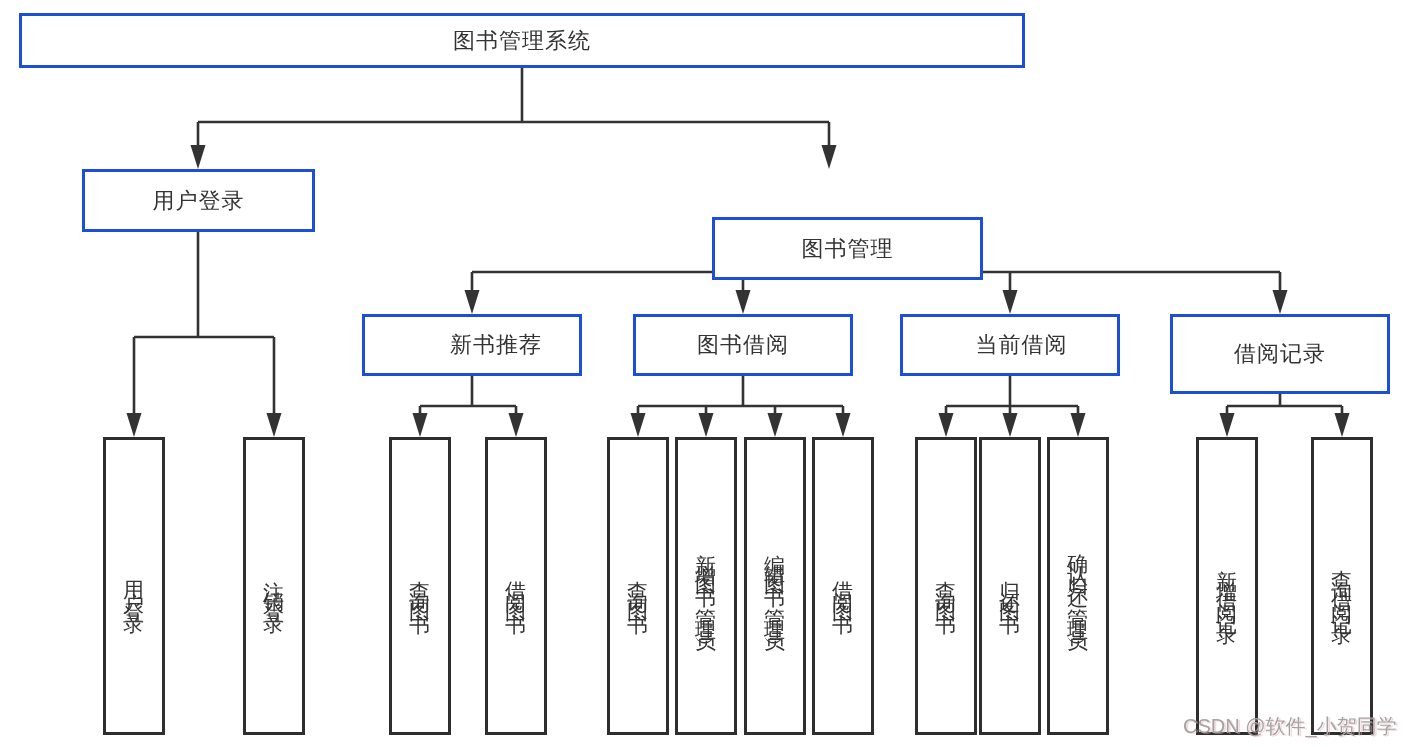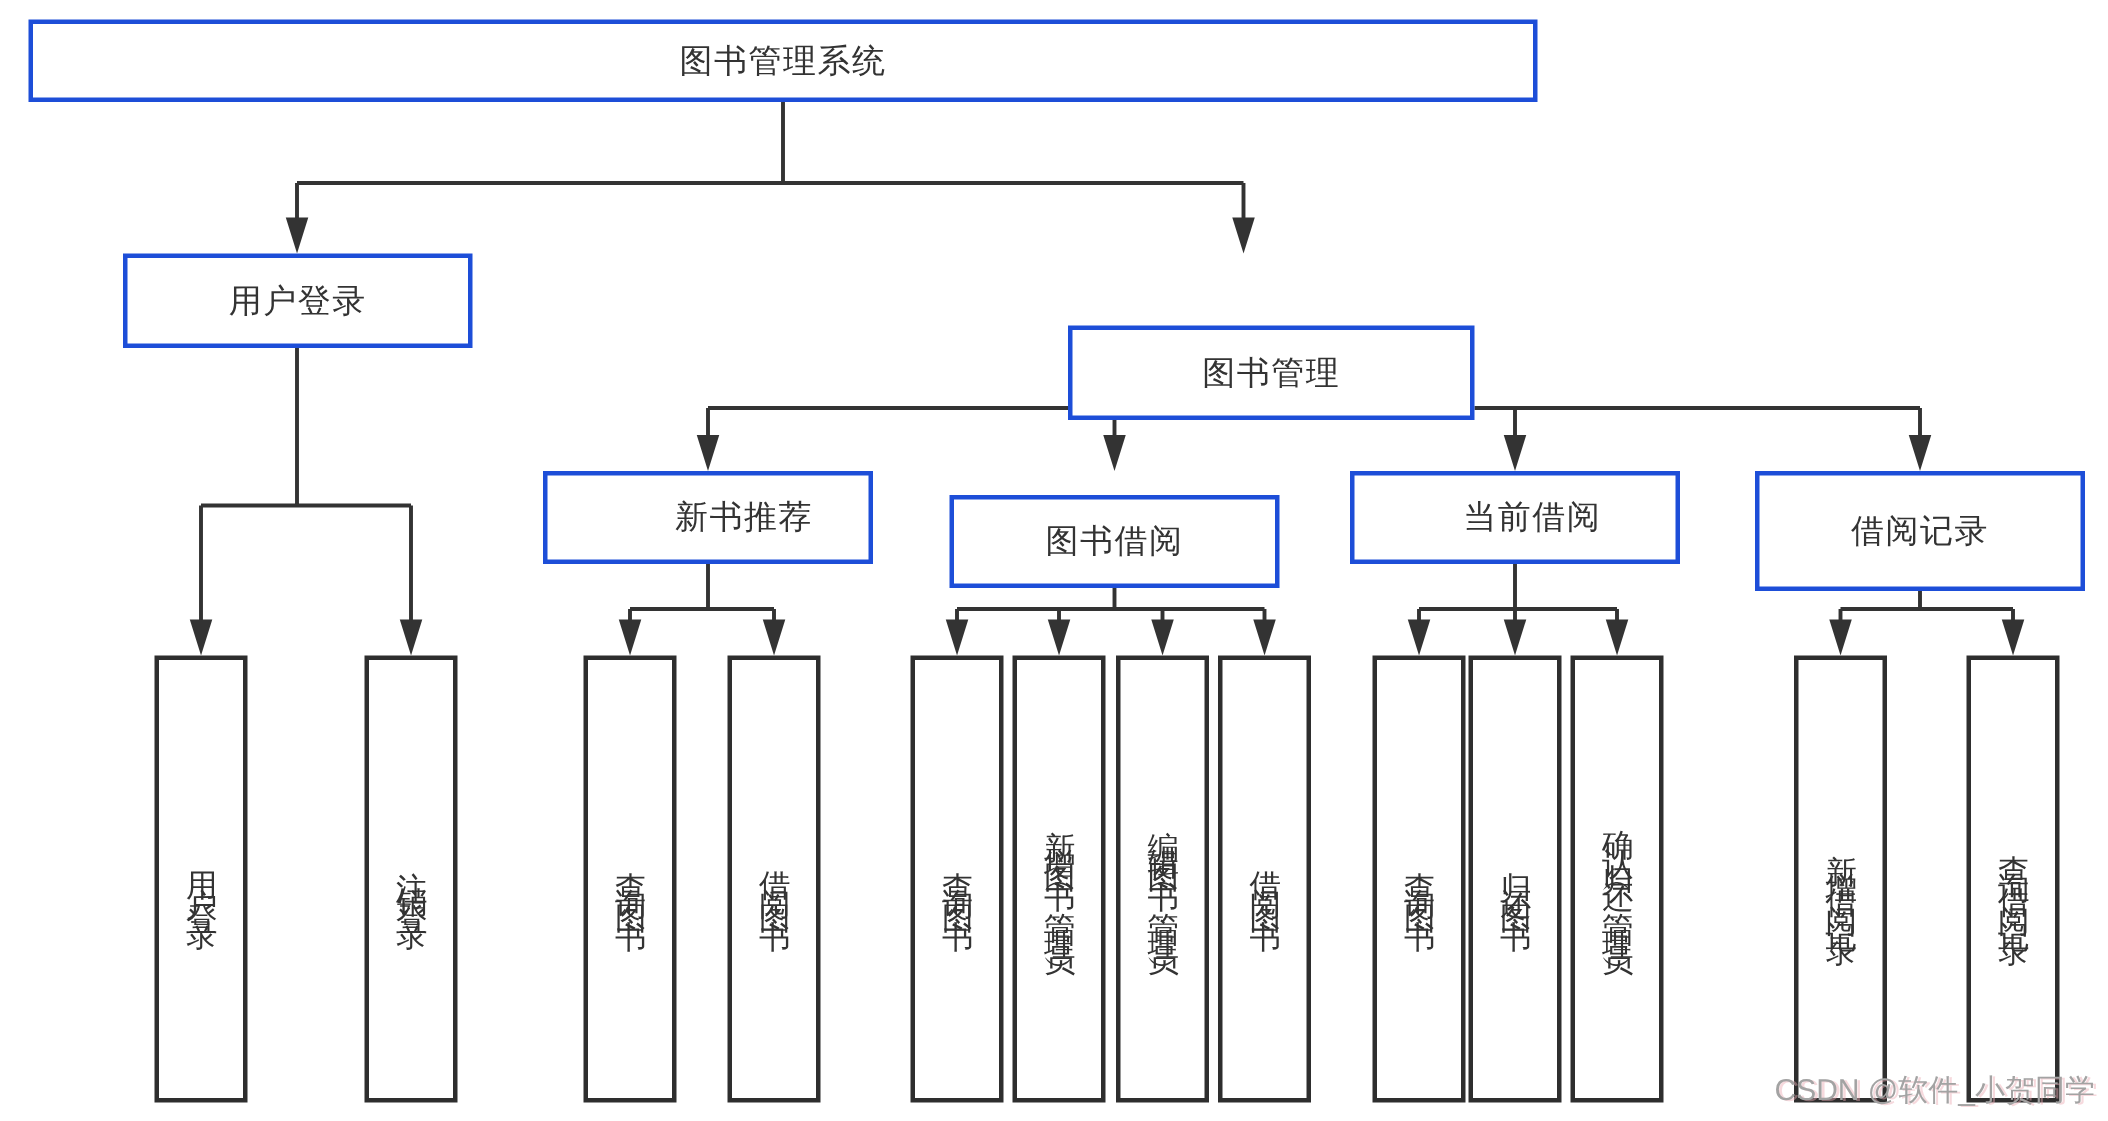--- a/index.html
+++ b/index.html
@@ -107,21 +107,21 @@
   <div class="hbox" style="left:82px; top:169px; width:233px; height:63px;">
     <span>用户登录</span>
   </div>
   <div class="hbox" style="left:712px; top:169px; width:271px; height:63px;margin-top:48px;">
     <span>图书管理</span>
   </div>
 
   <div class="hbox" style="left:362px; top:314px; width:220px; height:62px;padding-left:48px;">
     <span>新书推荐</span>
   </div>
-  <div class="hbox" style="left:633px; top:330px; width:220px; height:62px;">
+  <div class="hbox" style="left:633px; top:314px; width:220px; height:62px;">
     <span>图书借阅</span>
   </div>
   <div class="hbox" style="left:900px; top:314px; width:220px; height:62px;padding-left:23px;">
     <span>当前借阅</span>
   </div>
   <div class="hbox" style="left:1170px; top:314px; width:220px; height:80px;">
     <span>借阅记录</span>
   </div>
 
   <div class="vbox" style="left:103px;">

